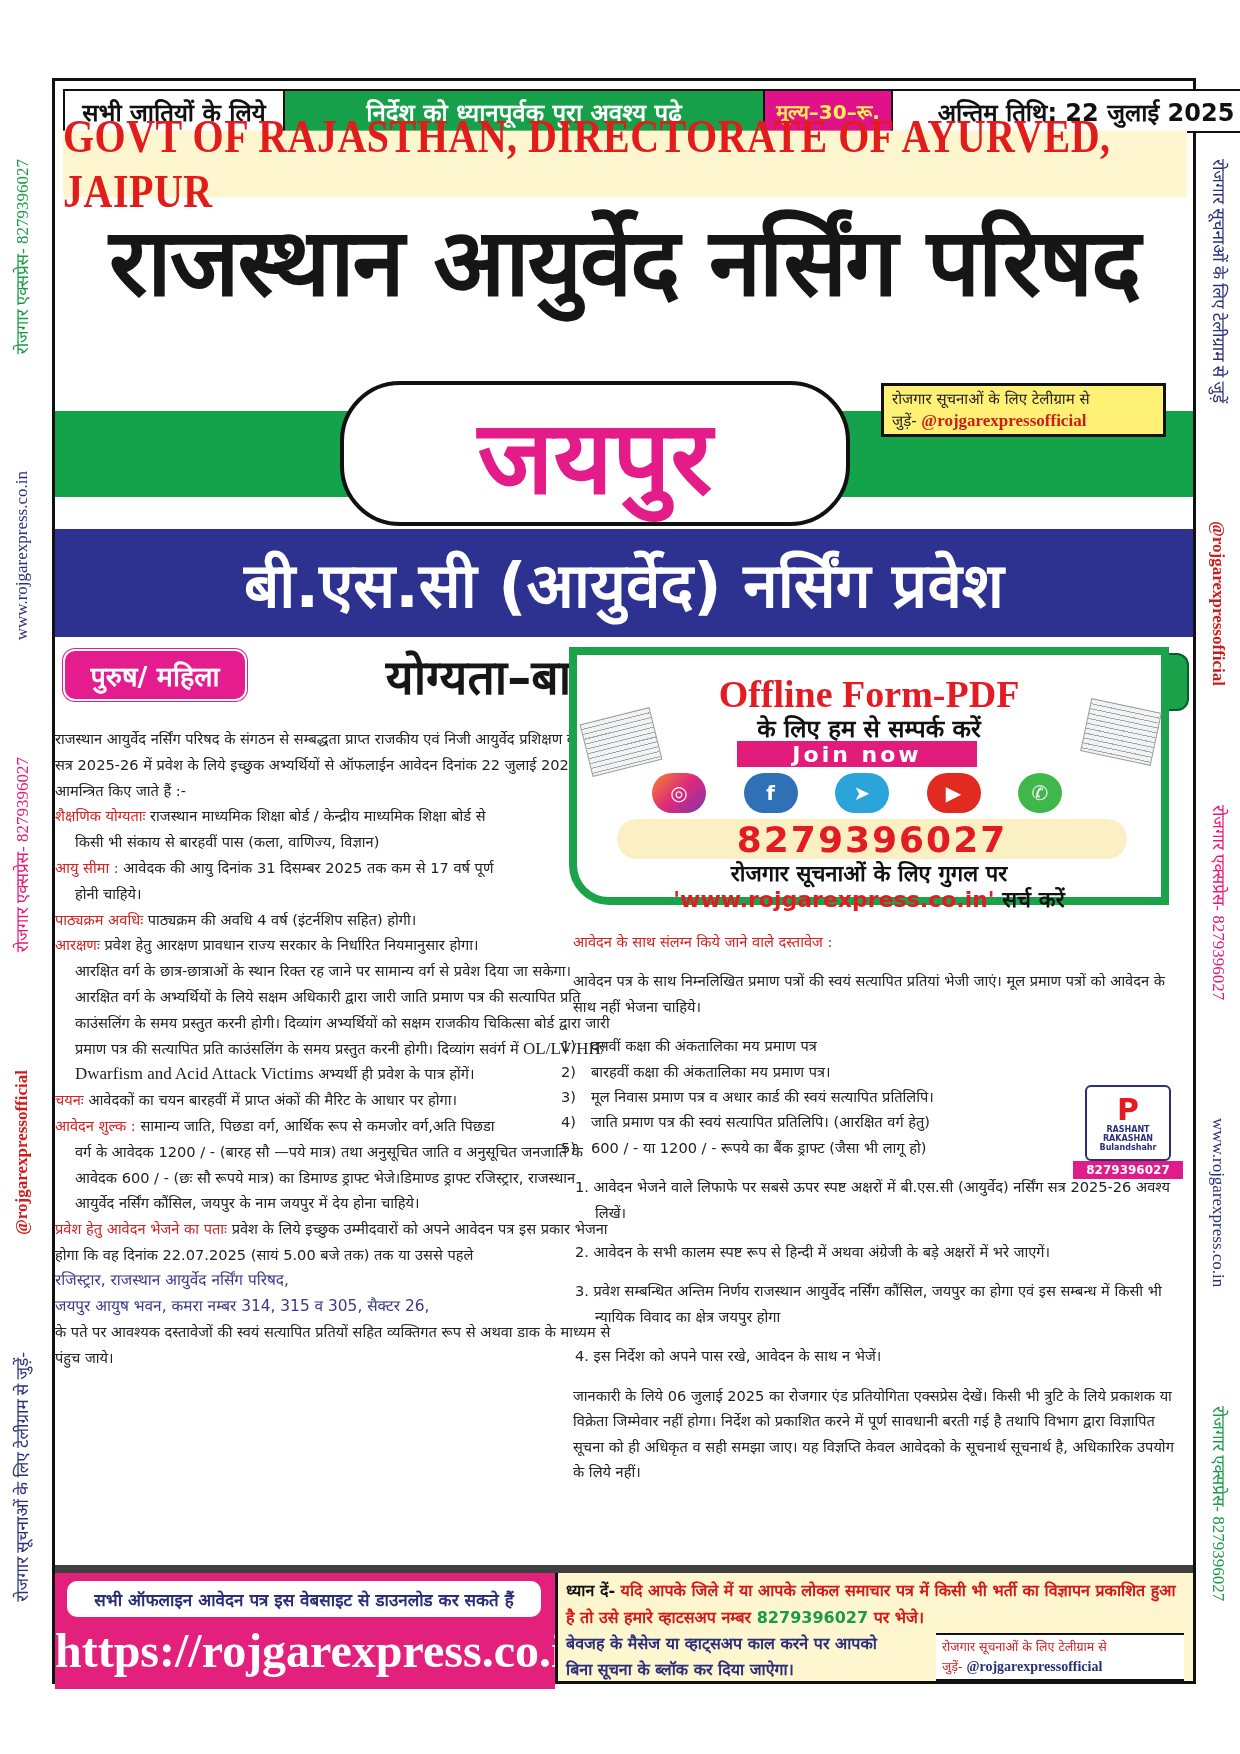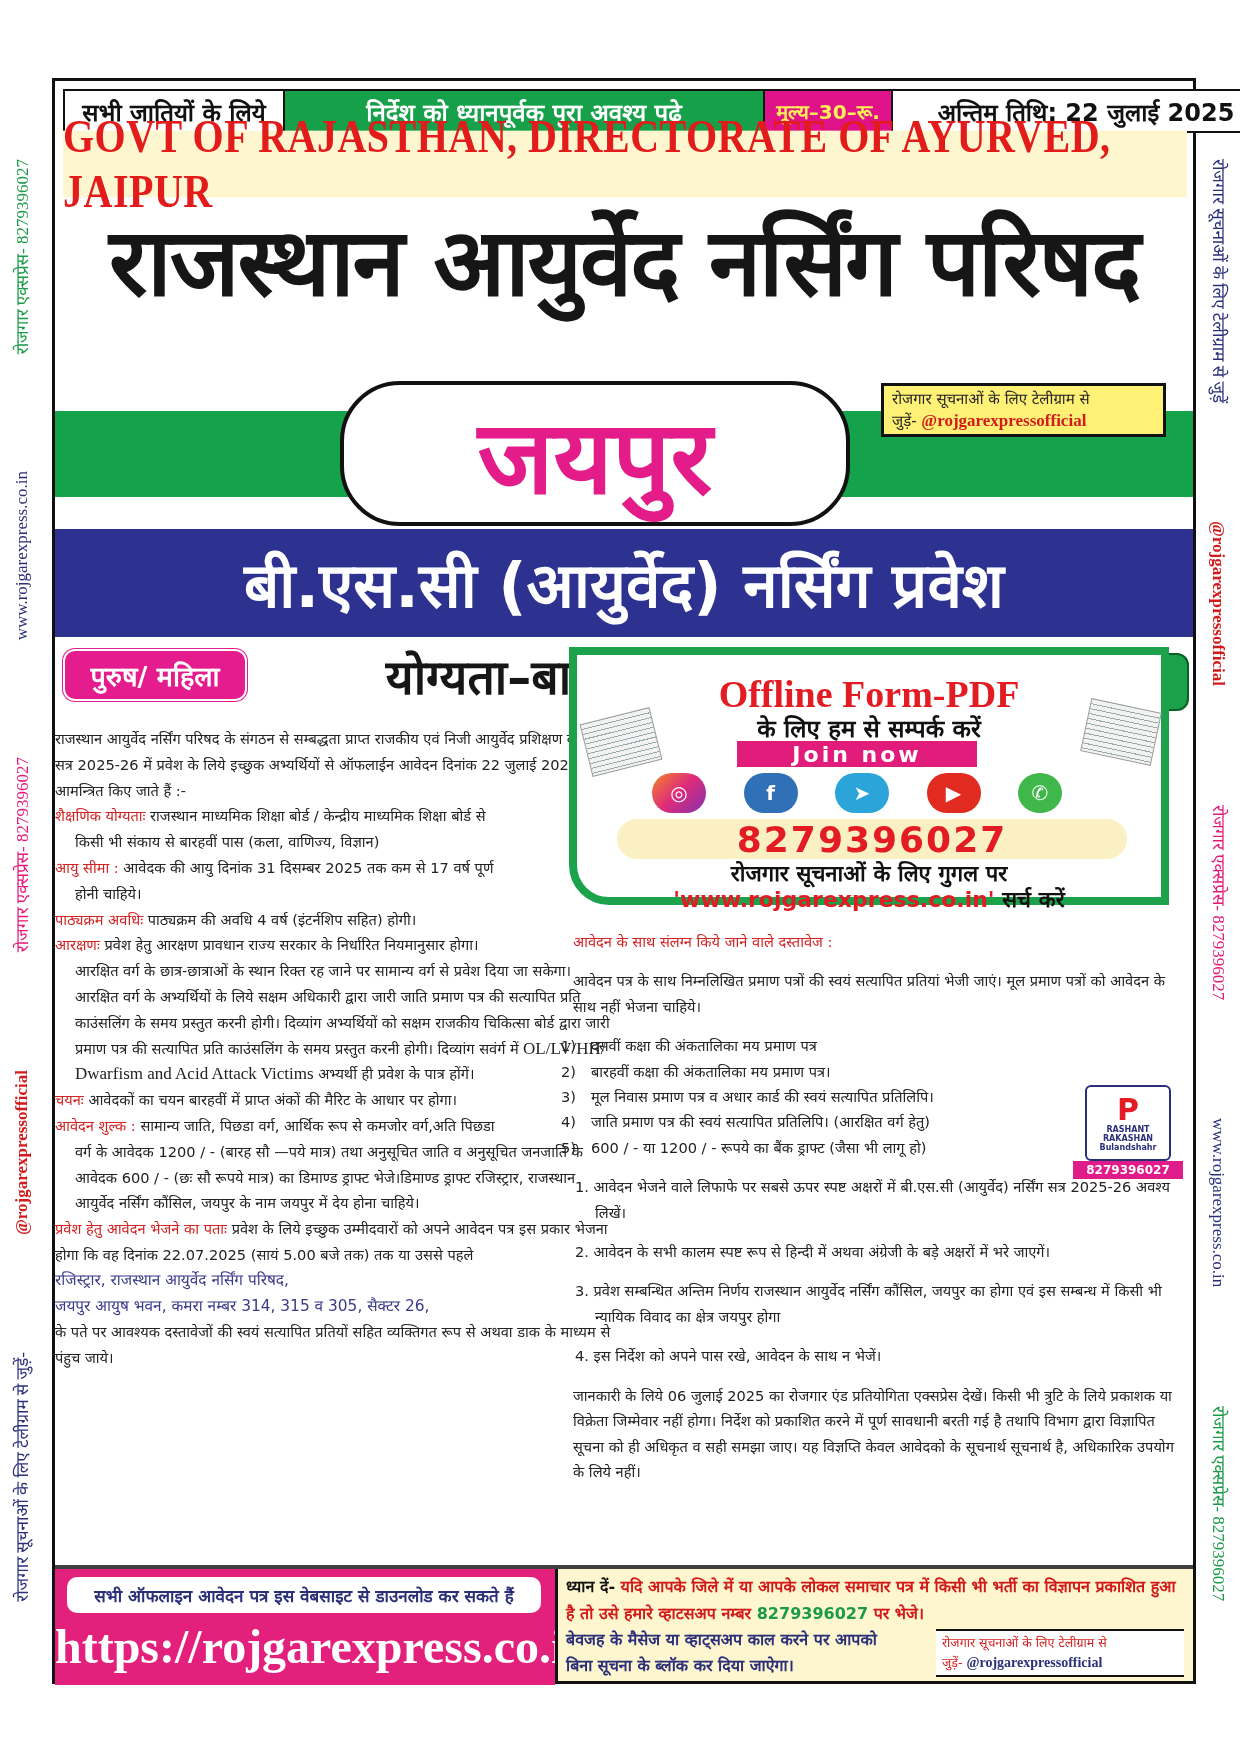--- a/index.html
+++ b/index.html
@@ -78,21 +78,21 @@
   .rightcol .item .num { width: 30px; flex: none; }
   .rightcol .item2 { padding-left: 22px; text-indent: -20px; }
   .rightcol p { margin: 14px; }
 
   .publisher-badge { position: absolute; left: 1030px; top: 1004px; width: 86px; height: 76px; background: #fff; border: 2px solid #2b2f7a; border-radius: 6px; display: flex; flex-direction: column; align-items: center; justify-content: center; }
   .publisher-badge .p { color: #e31b23; font-weight: bold; font-size: 30px; line-height: 30px; }
   .publisher-badge .t { font-size: 8px; font-weight: bold; color: #2b2f7a; }
   .publisher-ribbon { position: absolute; left: 1018px; top: 1080px; width: 110px; height: 18px; background: #e01c8a; color: #fff; font-size: 12px; font-weight: bold; display: flex; align-items: center; justify-content: center; }
 
   
-  .bottom { position: absolute; left: 0; top: 1484px; width: 1138px; height: 116px; border-top: 4px solid #404040; display: flex; }
+  .bottom { position: absolute; left: 0; top: 1484px; width: 1138px; height: 116px; border-top: 8px solid #404040; display: flex; }
   .bot-left { width: 500px; height: 116px; background: #e3207c; position: relative; }
   .bot-left .note { position: absolute; left: 12px; top: 8px; width: 474px; height: 36px; background: #fff; border-radius: 10px; color: #2b2f7a; font-weight: bold; font-size: 17px; display: flex; align-items: center; justify-content: center; }
   .bot-left .url { position: absolute; left: 0; top: 50px; width: 100%; text-align: center; color: #fff; font-family: "Liberation Serif", serif; font-weight: bold; font-size: 48px; }
   .bot-right { flex: 1; background: #fdf6cf; position: relative; border-left: 3px solid #111; padding: 4px 8px; font-size: 16px; line-height: 27px; font-weight: bold; }
   .bot-right .dh { color: #111; }
   .bot-right .red { color: #d21a1a; }
   .bot-right .grn { color: #1a9b48; }
   .bot-right .blk { position: absolute; left: 8px; top: 58px; width: 330px; color: #2b2f7a; line-height: 26px; }
   .bot-tg { position: absolute; left: 378px; top: 60px; width: 248px; height: 48px; border-top: 2px solid #111; border-bottom: 2px solid #111; background: #fff; font-size: 12.5px; line-height: 20px; padding: 2px 6px; font-weight: normal; color: #d21a1a; }
   .bot-tg .h { font-family: "Liberation Serif", serif; font-weight: bold; font-size: 14px; color: #2b2f7a; }

